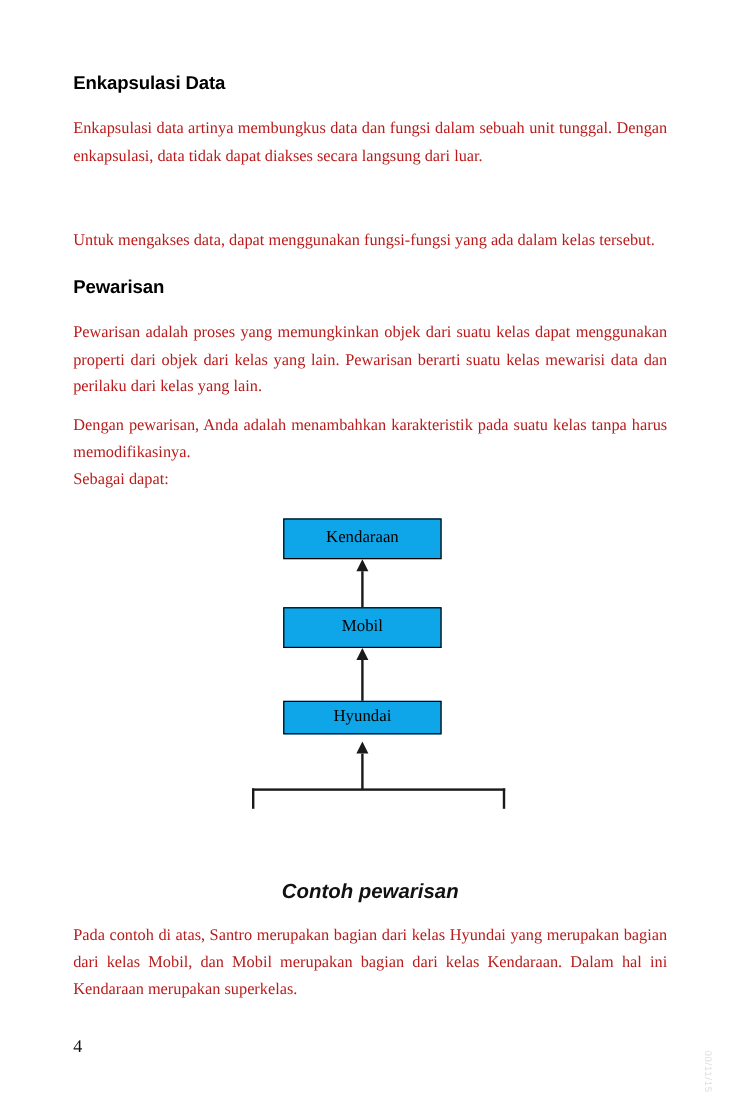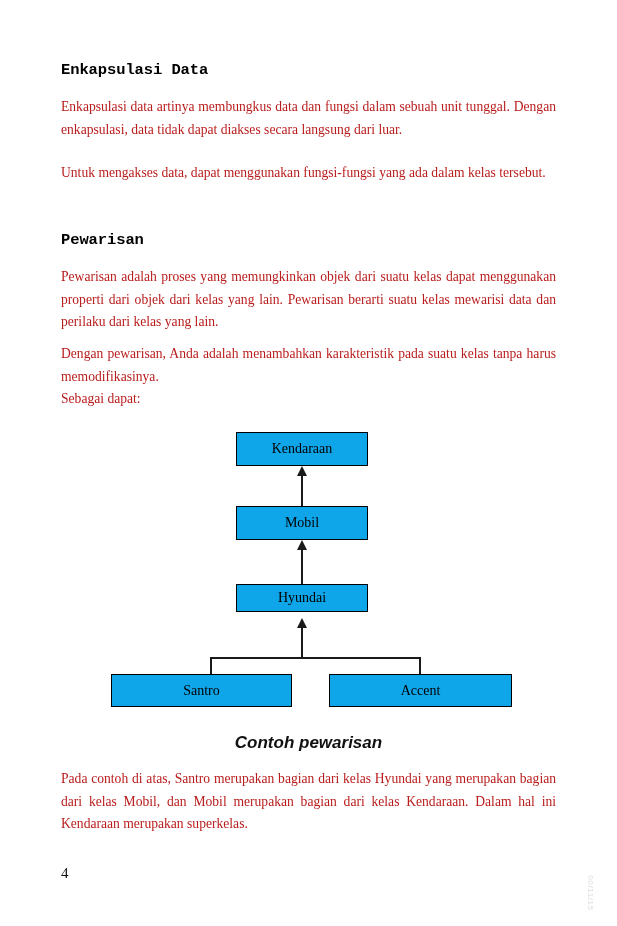--- a/index.html
+++ b/index.html
@@ -22,21 +22,21 @@
   }
 
   .content {
     position: absolute;
     left: 61px;
     top: 0;
     width: 495px;
   }
 
   h2.section-heading {
-    font-family: Liberation Mono, monospace;
+    font-family: Liberation Sans, sans-serif;
     font-weight: bold;
     font-size: 15.5px;
     line-height: 1.2;
     margin: 0;
     letter-spacing: -0.1px;
     color: #000;
   }
 
   p.body-par {
     font-family: "Liberation Serif", "DejaVu Serif", serif;
@@ -142,21 +142,21 @@
   <div class="content">
 
     <div class="blk" style="top:61px;">
       <h2 class="section-heading">Enkapsulasi Data</h2>
     </div>
 
     <div class="blk" style="top:96px;">
       <p class="body-par">Enkapsulasi data artinya membungkus data dan fungsi dalam sebuah unit tunggal. Dengan enkapsulasi, data tidak dapat diakses secara langsung dari luar.</p>
     </div>
 
-    <div class="blk" style="top:162px;">
+    <div class="blk" style="top:189px;">
       <p class="body-par">Untuk mengakses data, dapat menggunakan fungsi-fungsi yang ada dalam kelas tersebut.</p>
     </div>
 
     <div class="blk" style="top:231px;">
       <h2 class="section-heading">Pewarisan</h2>
     </div>
 
     <div class="blk" style="top:266px;">
       <p class="body-par">Pewarisan adalah proses yang memungkinkan objek dari suatu kelas dapat menggunakan properti dari objek dari kelas yang lain. Pewarisan berarti suatu kelas mewarisi data dan perilaku dari kelas yang lain.</p>
     </div>
@@ -196,27 +196,21 @@
     </div>
 
     <div class="vline" style="left:301px; top:203px; height:30px;"></div>
     <div class="arrowhead" style="left:296.5px; top:193px;"></div>
 
     <div class="hline" style="left:210px; top:232px; width:211px;"></div>
 
     <div class="vline" style="left:210px; top:232px; height:17px;"></div>
     <div class="vline" style="left:419.2px; top:232px; height:17px;"></div>
 
-    <div class="dbox" style="left:111px; top:249px; width:181px; height:33px;">
-      <span>Santro</span>
-    </div>
-
-    <div class="dbox" style="left:329px; top:249px; width:183px; height:33px;">
-      <span>Accent</span>
-    </div>
+
 
     <div class="caption">Contoh pewarisan</div>
   </div>
 
   <div class="page-number">4</div>
 
   <div class="watermark">
     <span>00/11/15</span>
   </div>
 

